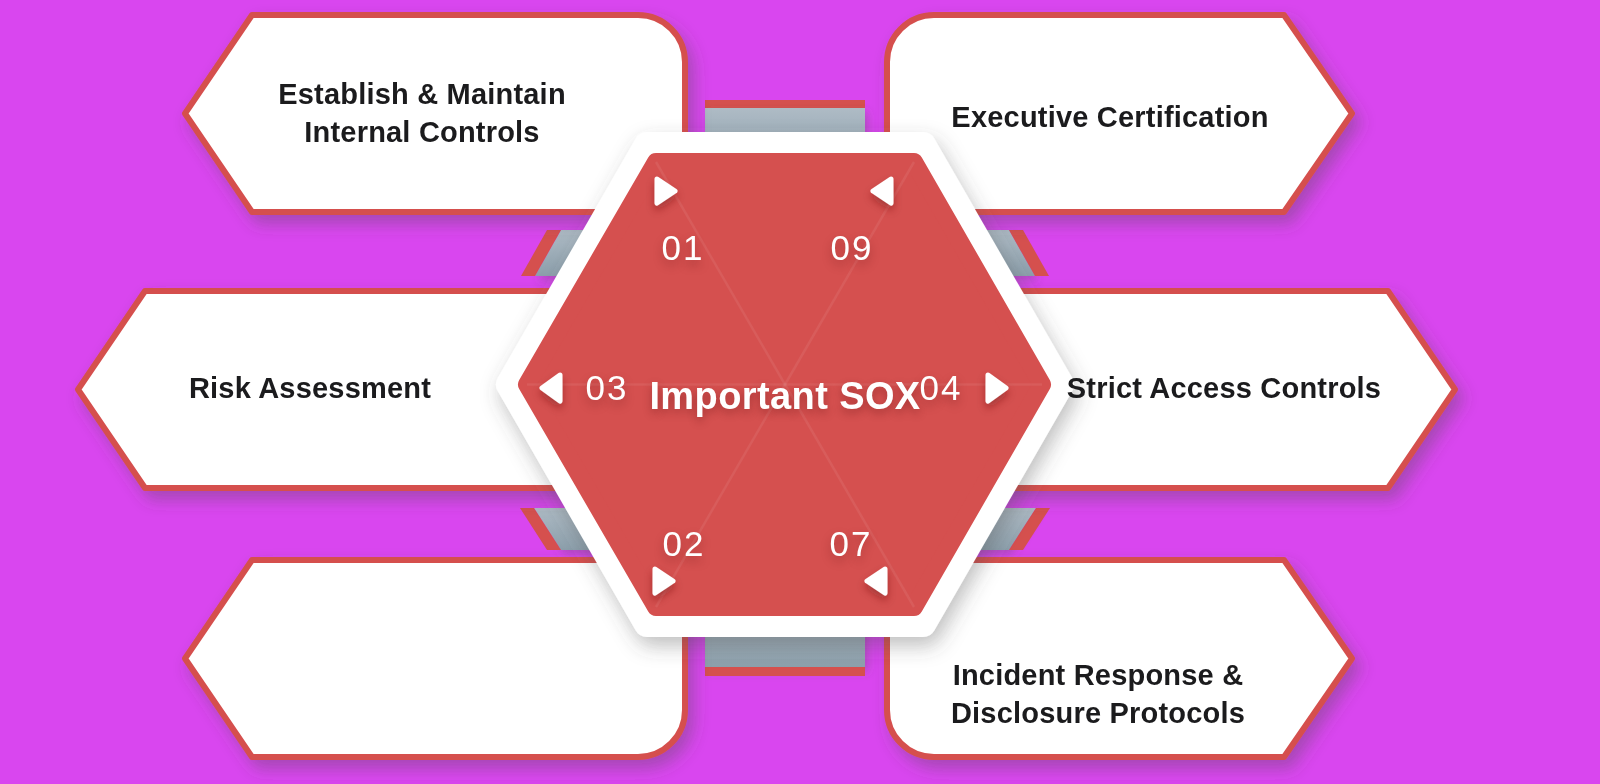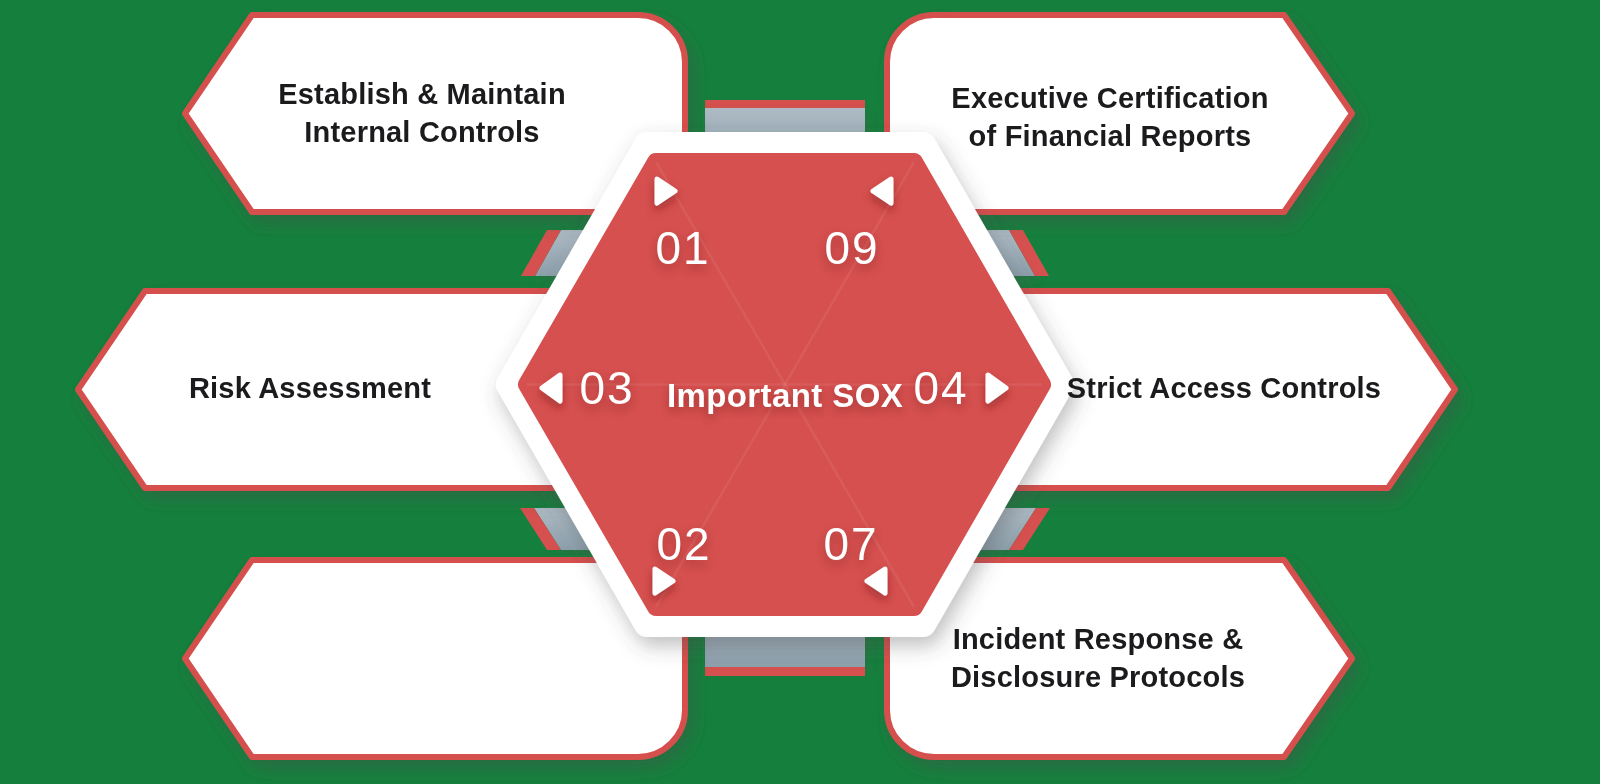--- a/index.html
+++ b/index.html
@@ -1,37 +1,37 @@
 <!DOCTYPE html>
 <html><head>
 <meta charset="utf-8">
 <style>
   html,body{margin:0;padding:0;background:#ffffff;}
   .canvas{
     position:relative;
     width:1600px;height:784px;
-    background:#15803d;
+    background:#d946ef;
     overflow:hidden;
     font-family:"Liberation Sans","DejaVu Sans",sans-serif;
   }
   .canvas svg{position:absolute;inset:0;}
   .overlay{position:absolute;transform:translate(-50%,-50%);text-align:center;white-space:nowrap;}
   .box-label{
     font-size:29px;font-weight:bold;color:#1b1b1d;
     line-height:38px;letter-spacing:.2px;
   }
   .box-label span{display:block;}
   .hex-title{
-    font-size:33px;font-weight:bold;color:#ffffff;
+    font-size:38px;font-weight:bold;color:#ffffff;
     line-height:38px;letter-spacing:.4px;
     text-shadow:0 4px 9px rgba(110,25,25,.45);
   }
   .hex-title span{display:block;}
   .step-number{
-    font-size:46px;font-weight:500;color:#ffffff;
+    font-size:35px;font-weight:500;color:#ffffff;
     letter-spacing:2px;
     text-shadow:0 5px 10px rgba(110,25,25,.4);
   }
 </style>
 </head>
 <body>
 
 <div class="canvas">
 
   <svg viewBox="0 0 1600 784" width="1600" height="784">
@@ -108,31 +108,30 @@
       <path d="M 885 569 L 867 581 L 885 593 Z"></path>
     </g>
   </svg>
 
   <div class="overlay box-label" style="left:422px;top:113px">
     <span>Establish &amp; Maintain</span>
     <span>Internal Controls</span>
   </div>
   <div class="overlay box-label" style="left:1110px;top:117px">
     <span>Executive Certification</span>
-    <span>of Financial Reports</span>
   </div>
   <div class="overlay box-label" style="left:310px;top:388px">
     <span>Risk Assessment</span>
   </div>
   <div class="overlay box-label" style="left:1224px;top:388px">
     <span>Strict Access Controls</span>
   </div>
   <div class="overlay box-label" style="left:420px;top:658px">
   </div>
-  <div class="overlay box-label" style="left:1098px;top:658px">
+  <div class="overlay box-label" style="left:1098px;top:694px">
     <span>Incident Response &amp;</span>
     <span>Disclosure Protocols</span>
   </div>
 
   <div class="overlay hex-title" style="left:785px;top:396px">
     <span>Important SOX</span>
   </div>
 
   <div class="overlay step-number" style="left:683px;top:248px">01</div>
   <div class="overlay step-number" style="left:852px;top:248px">09</div>

